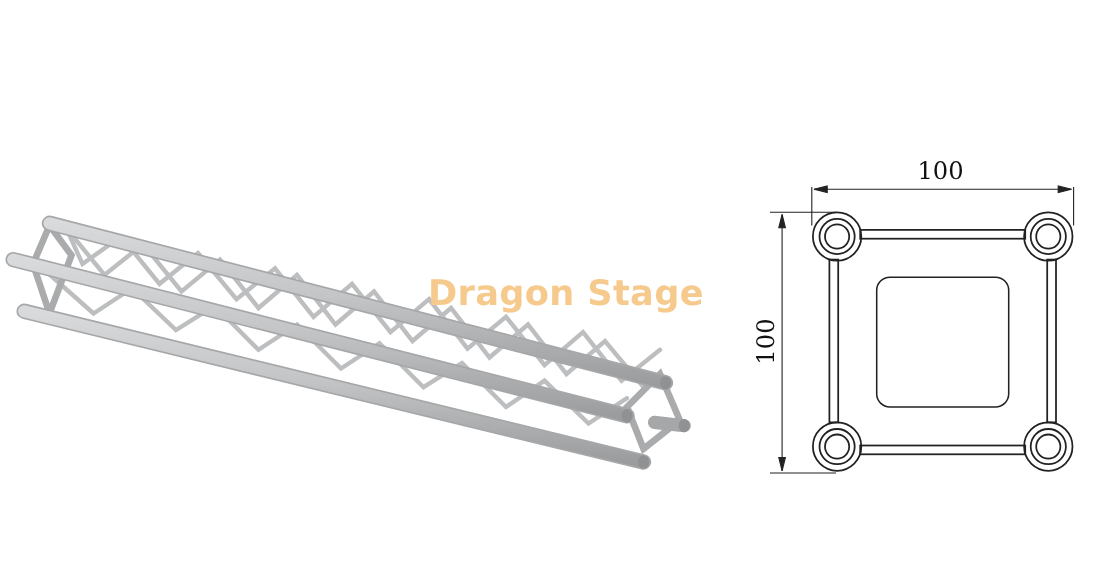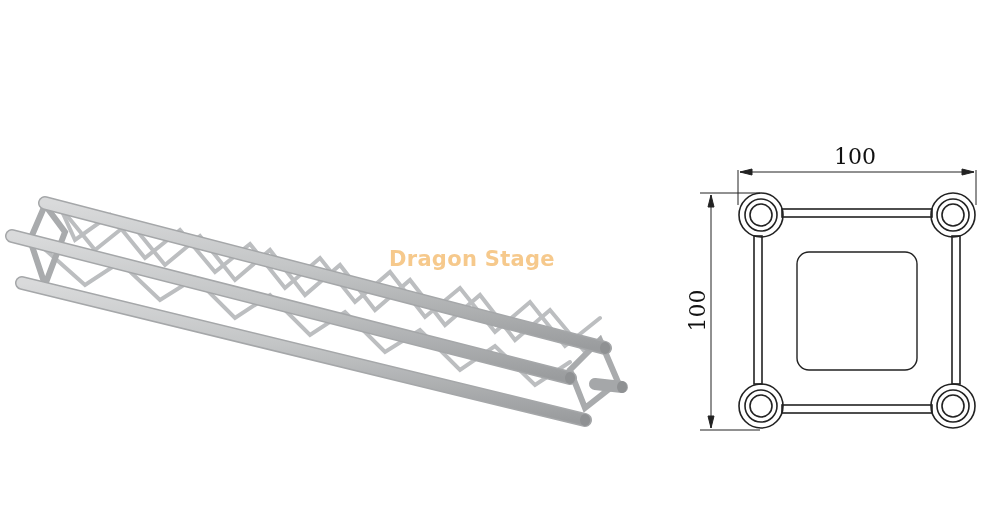--- a/index.html
+++ b/index.html
@@ -1,18 +1,18 @@
 <!DOCTYPE html>
 <html><head>
 <meta charset="utf-8">
 <style>
   html,body{margin:0;padding:0;background:#ffffff;}
   body{width:1007px;height:527px;position:relative;overflow:hidden;font-family:"DejaVu Sans",sans-serif;}
   #canvas{position:absolute;left:0;top:0;}
-  .watermark{position:absolute;left:389px;top:247px;font-family:"DejaVu Sans",sans-serif;font-weight:bold;font-size:21px;color:#f6c98c;letter-spacing:0.3px;white-space:nowrap;}
+  .watermark{position:absolute;left:389px;top:247px;font-family:"DejaVu Sans",sans-serif;font-weight:bold;font-size:32px;color:#f6c98c;letter-spacing:0.3px;white-space:nowrap;}
   .dim-top{position:absolute;left:834px;top:144px;font-family:"DejaVu Serif",serif;font-size:22px;color:#111;}
   .dim-left{position:absolute;left:676px;top:298px;font-family:"DejaVu Serif",serif;font-size:22px;color:#111;transform:rotate(-90deg);transform-origin:center;}
 </style>
 </head>
 <body>
 
 <svg id="canvas" width="1007" height="527" viewBox="0 0 1007 527" xmlns="http://www.w3.org/2000/svg">
   <defs>
     <linearGradient id="tube" x1="0" y1="0" x2="0" y2="1">
       <stop offset="0" stop-color="#d9dadb"></stop>

